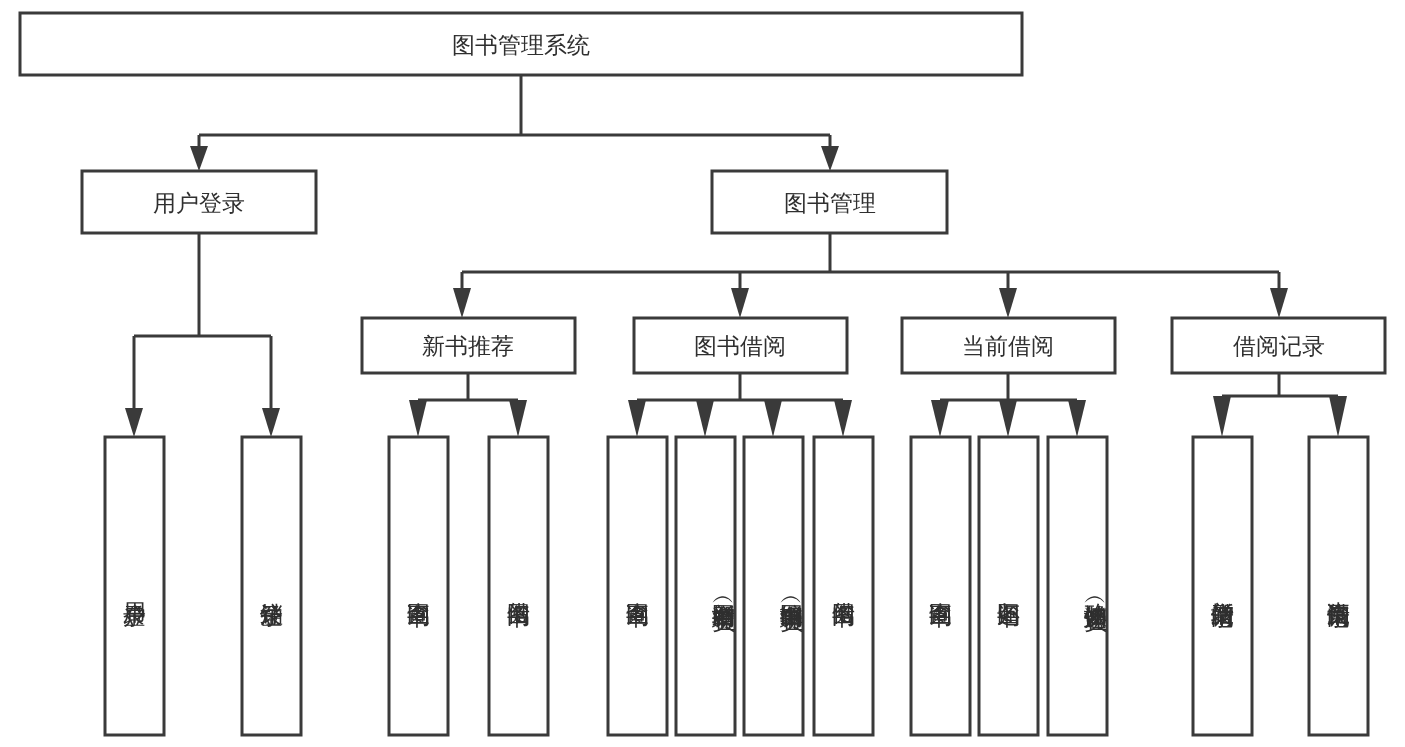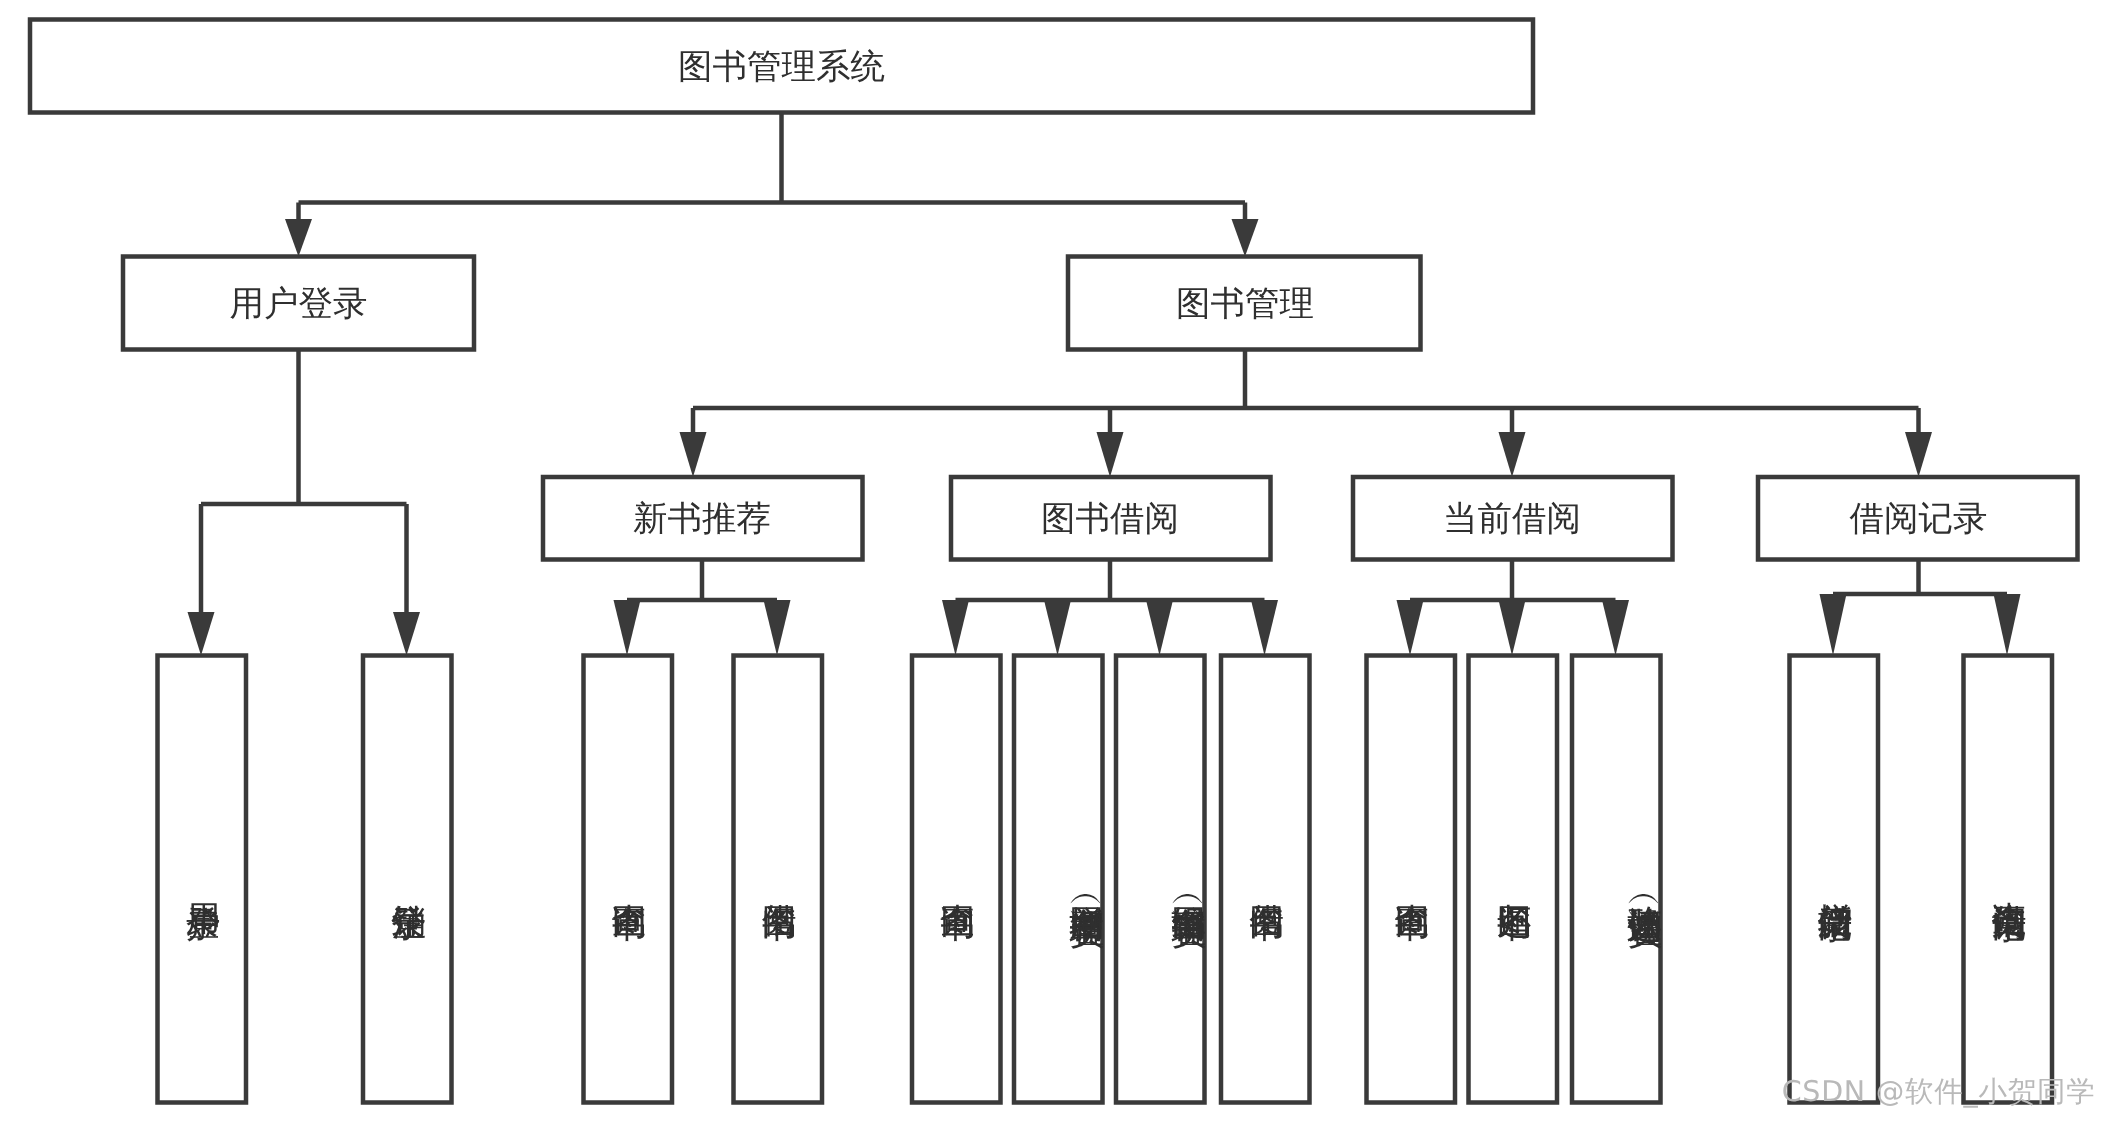--- a/index.html
+++ b/index.html
@@ -186,15 +186,14 @@
   <div class="node-label-v" style="left:744px; top:437px; width:59px; height:298px; align-items:flex-start; padding-top:6px; box-sizing:border-box;">编辑图书（管理员）</div>
   <div class="node-label-v" style="left:814px; top:437px; width:59px; height:298px;">借阅图书</div>
 
   <div class="node-label-v" style="left:911px; top:437px; width:59px; height:298px;">查询图书</div>
   <div class="node-label-v" style="left:979px; top:437px; width:59px; height:298px;">归还图书</div>
   <div class="node-label-v" style="left:1048px; top:437px; width:59px; height:298px; align-items:flex-start; padding-top:6px; box-sizing:border-box;">确认归还（管理员）</div>
 
   <div class="node-label-v" style="left:1193px; top:437px; width:59px; height:298px;">新增借阅记录</div>
   <div class="node-label-v" style="left:1309px; top:437px; width:59px; height:298px;">查询借阅记录</div>
 
-  <div class="watermark">CSDN @软件_小贺同学</div>
 
 </div>
 
 </body></html>

